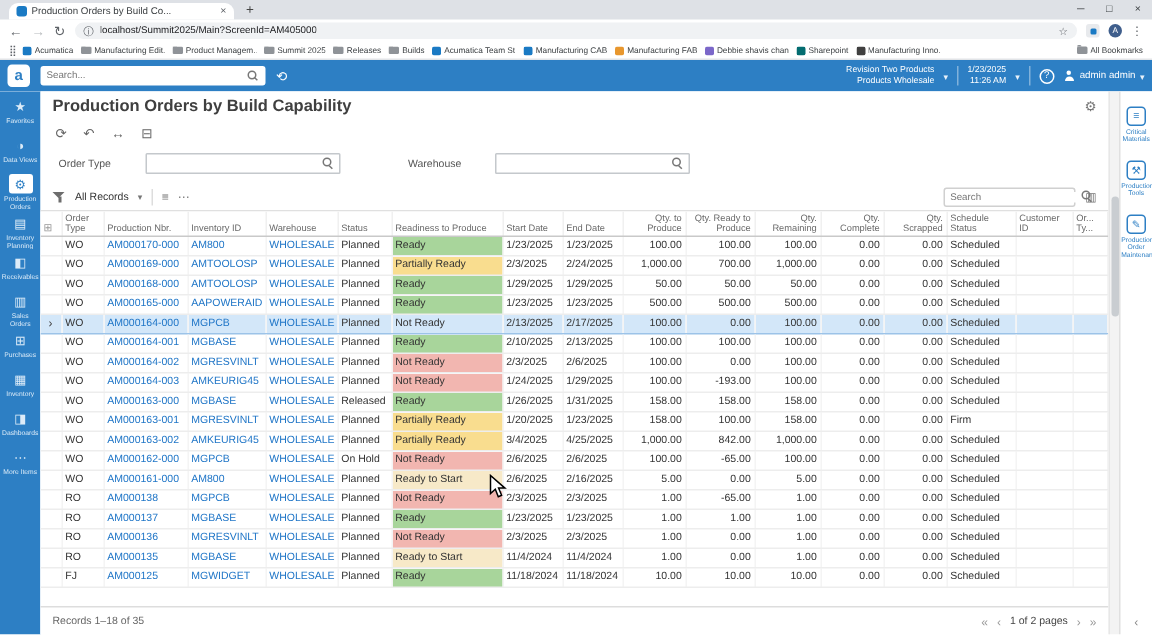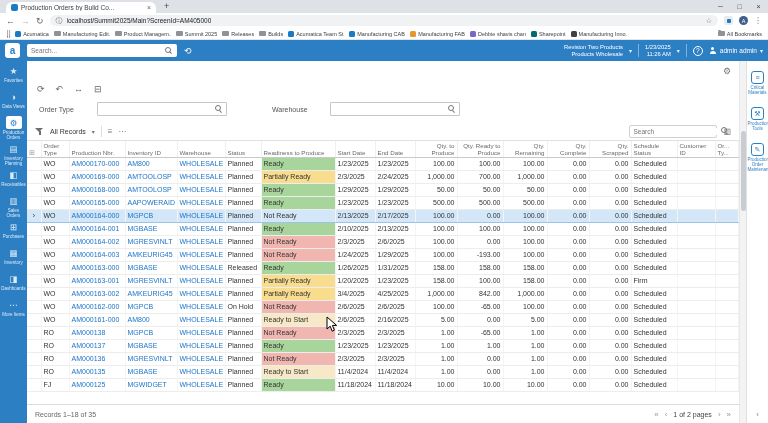--- a/index.html
+++ b/index.html
@@ -277,20 +277,21 @@
         <span class="rail-label">Dashboards</span>
       </div>
       <div class="rail-item">
         <span class="rail-icon-box">⋯</span>
         <span class="rail-label">More Items</span>
       </div>
     </nav>
 
   <main class="content">
     <div class="title-row">
+      <span class="page-title">Production Orders by Build Capability</span>
       <span class="title-gear">⚙</span>
     </div>
 
     <div class="action-row">
         <span class="tool-icon">⟳</span>
         <span class="tool-icon">↶</span>
         <span class="tool-icon">↔</span>
         <span class="tool-icon">⊟</span>
       </div>
 

